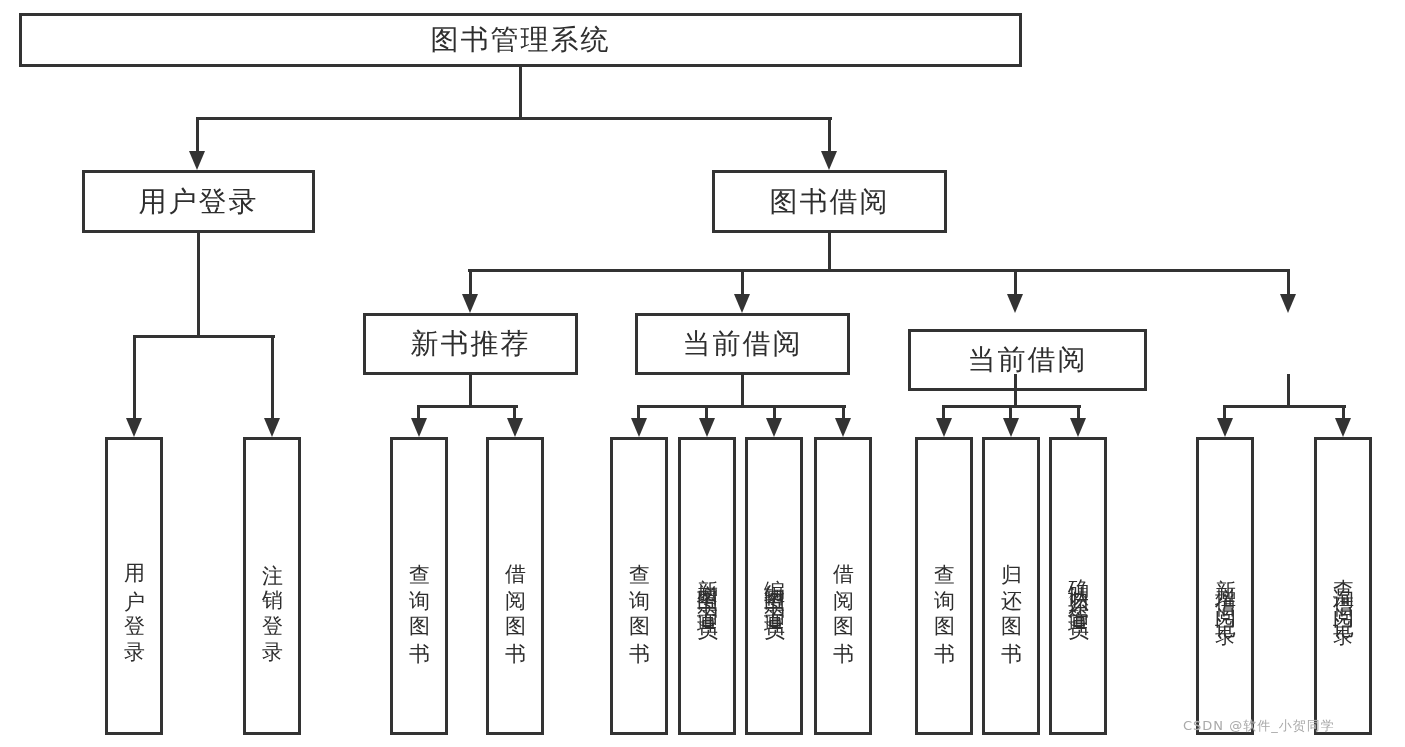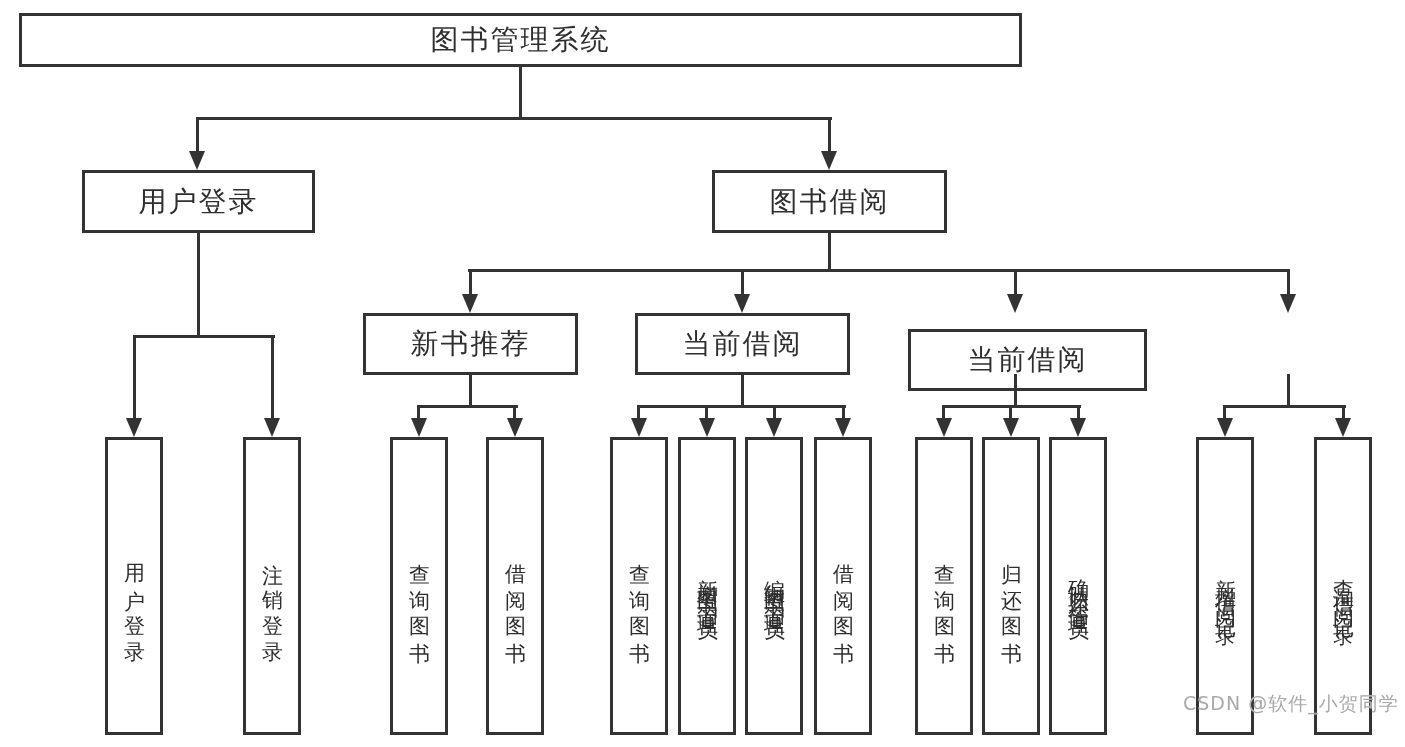--- a/index.html
+++ b/index.html
@@ -22,21 +22,21 @@
   .cs6 .vtext{letter-spacing:0.45em;margin-bottom:-0.45em;}
   .cs9 .vtext{letter-spacing:0.28em;margin-bottom:-0.28em;}
   .hline{position:absolute;height:3px;background:#333333;}
   .vline{position:absolute;width:3px;background:#333333;}
   .arrow{
     position:absolute;width:0;height:0;
     border-left:8px solid transparent;border-right:8px solid transparent;
     border-top:19px solid #333333;
   }
   .watermark{
-    position:absolute;left:1183px;top:691px;font-size:19px;letter-spacing:1px;
+    position:absolute;left:1183px;top:717px;font-size:13px;letter-spacing:1px;
     color:#a9a9a9;z-index:5;white-space:nowrap;
     text-shadow:0 0 1px rgba(255,255,255,0.8);
   }
 </style>
 </head>
 <body>
 
 <div id="stage">
 
   <div class="box" style="left:19px;top:13px;width:1003px;height:54px;">

